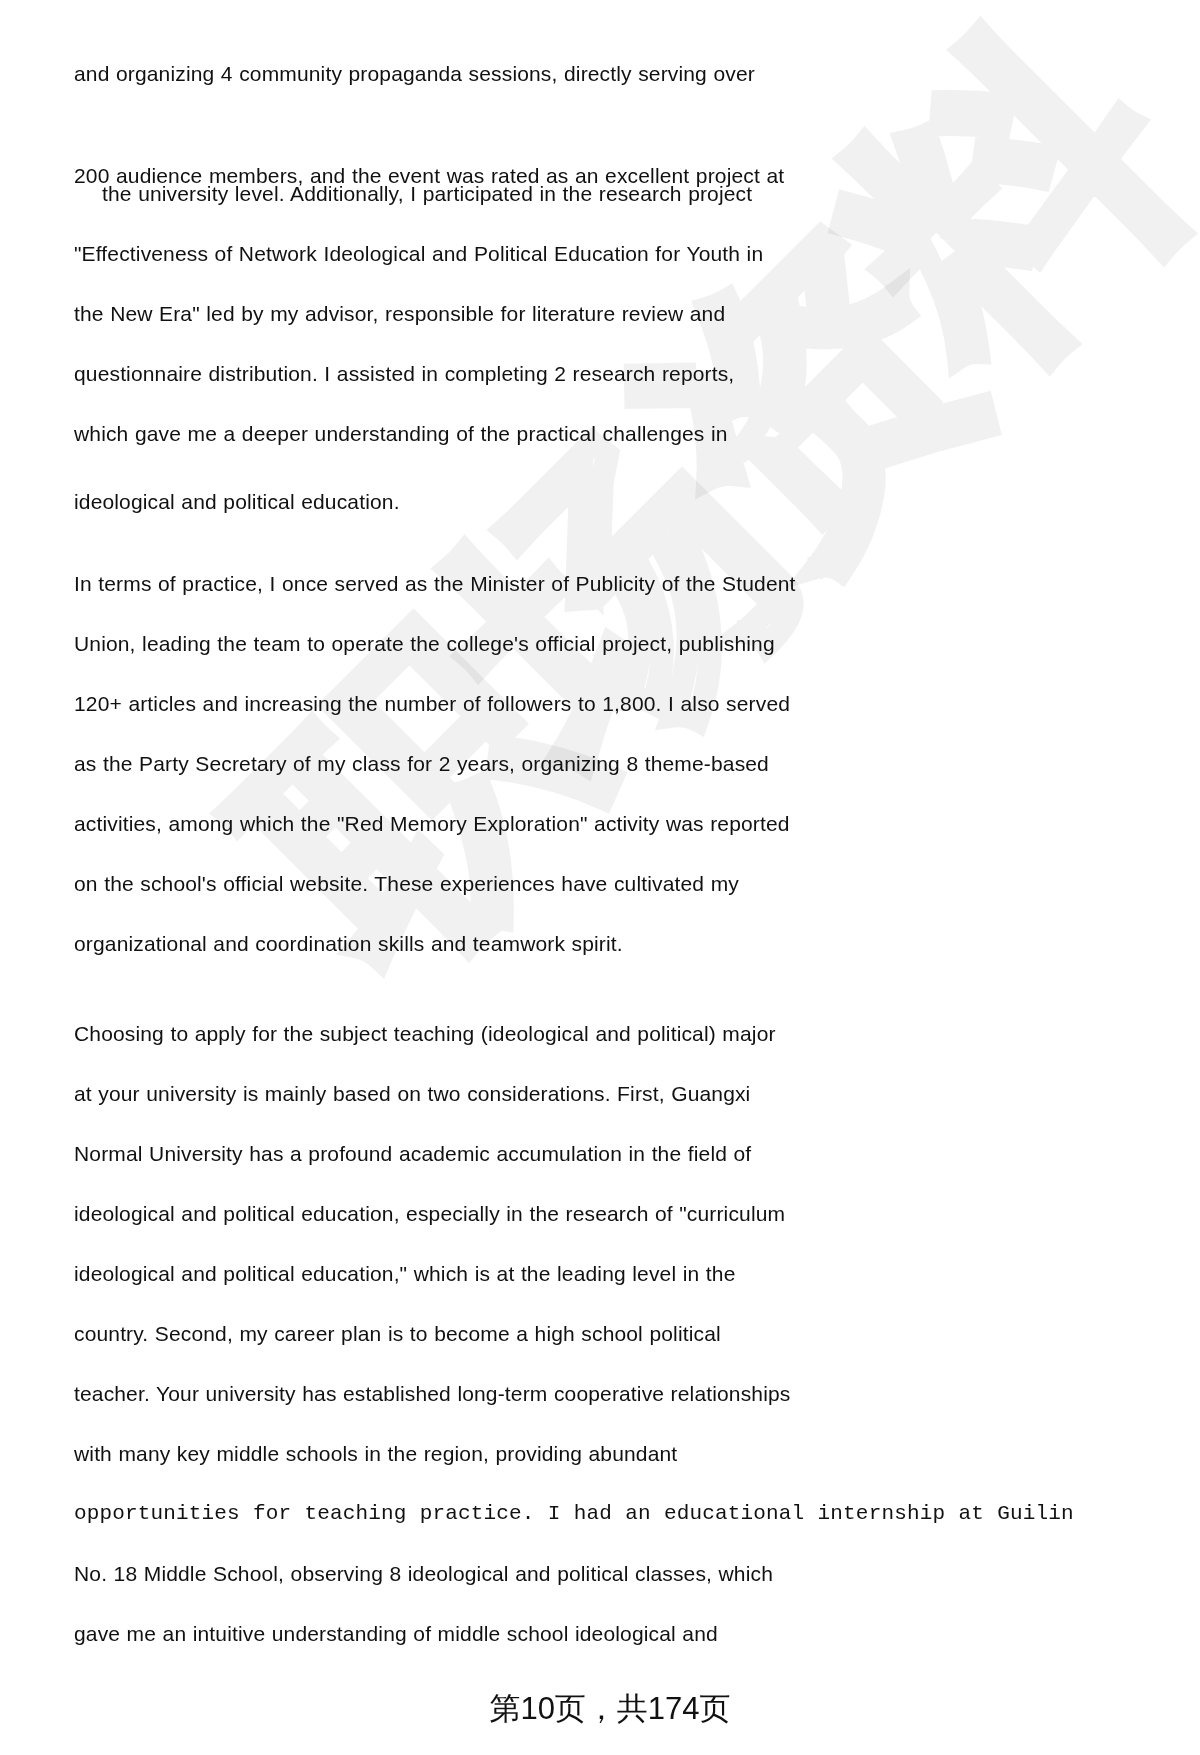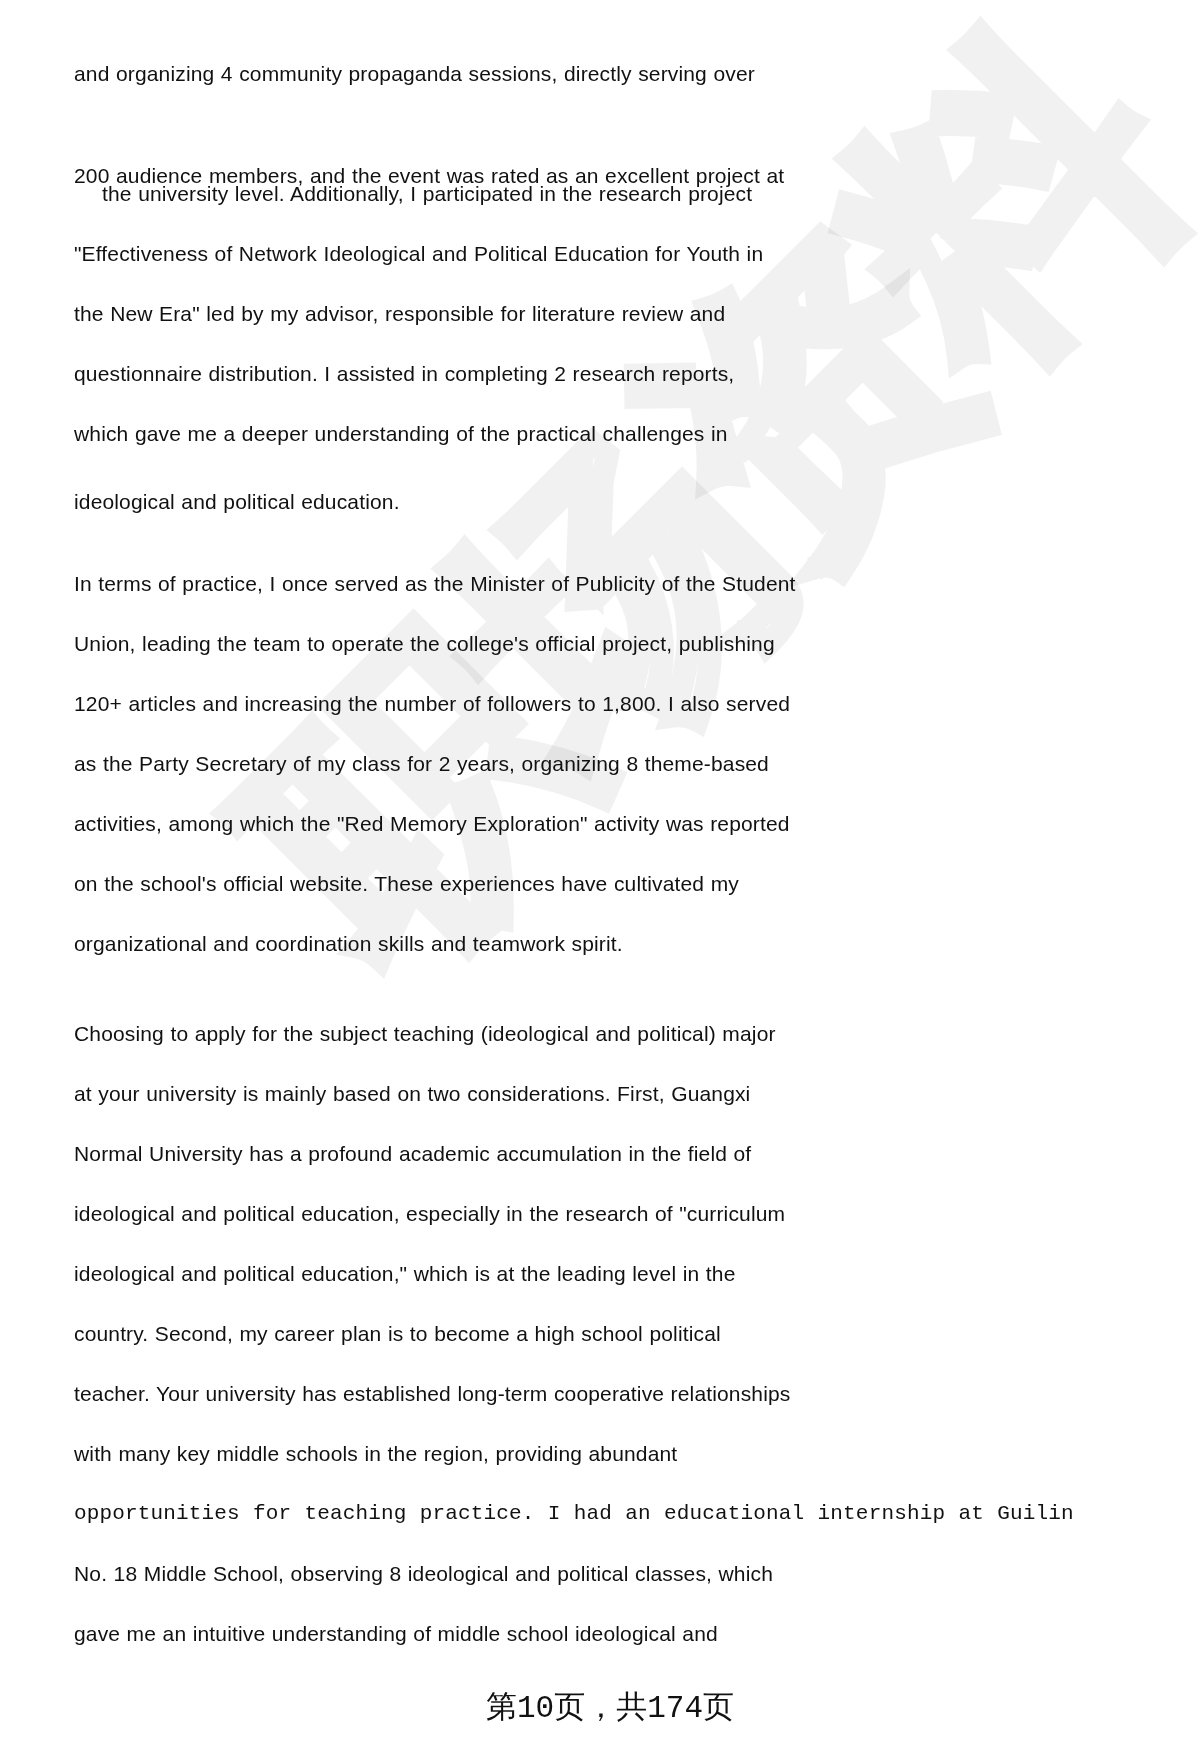--- a/index.html
+++ b/index.html
@@ -55,21 +55,21 @@
   }
   .footer {
     position: absolute;
     left: 0;
     width: 1200px;
     top: 1693px;
     text-align: center;
     font-size: 31px;
     line-height: 1;
     color: #111111;
-    font-family: Liberation Mono, monospace;
+    font-family: Liberation Sans, sans-serif;
     padding-left: 20px;
     box-sizing: border-box;
   }
 </style>
 </head>
 <body>
 
 <div class="page">
   <div class="watermark">职场资料</div>
 

